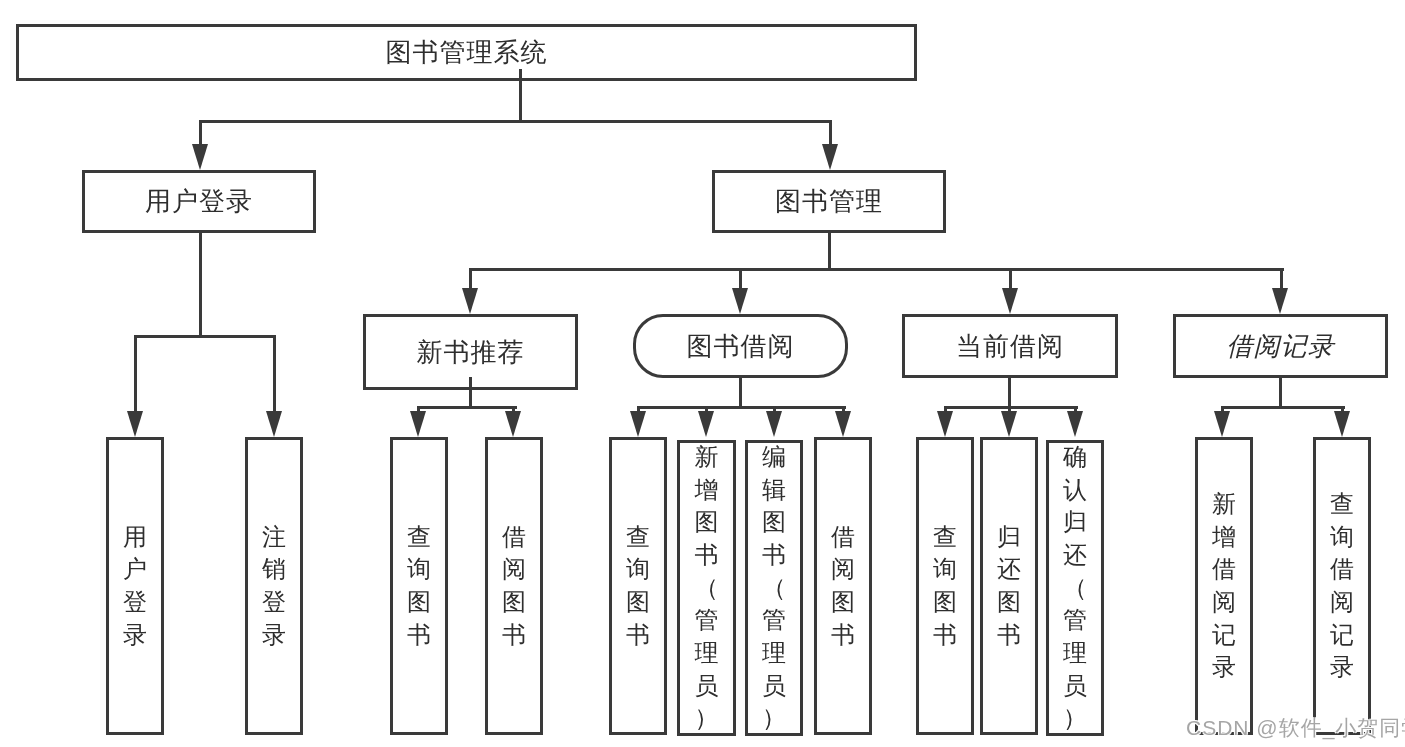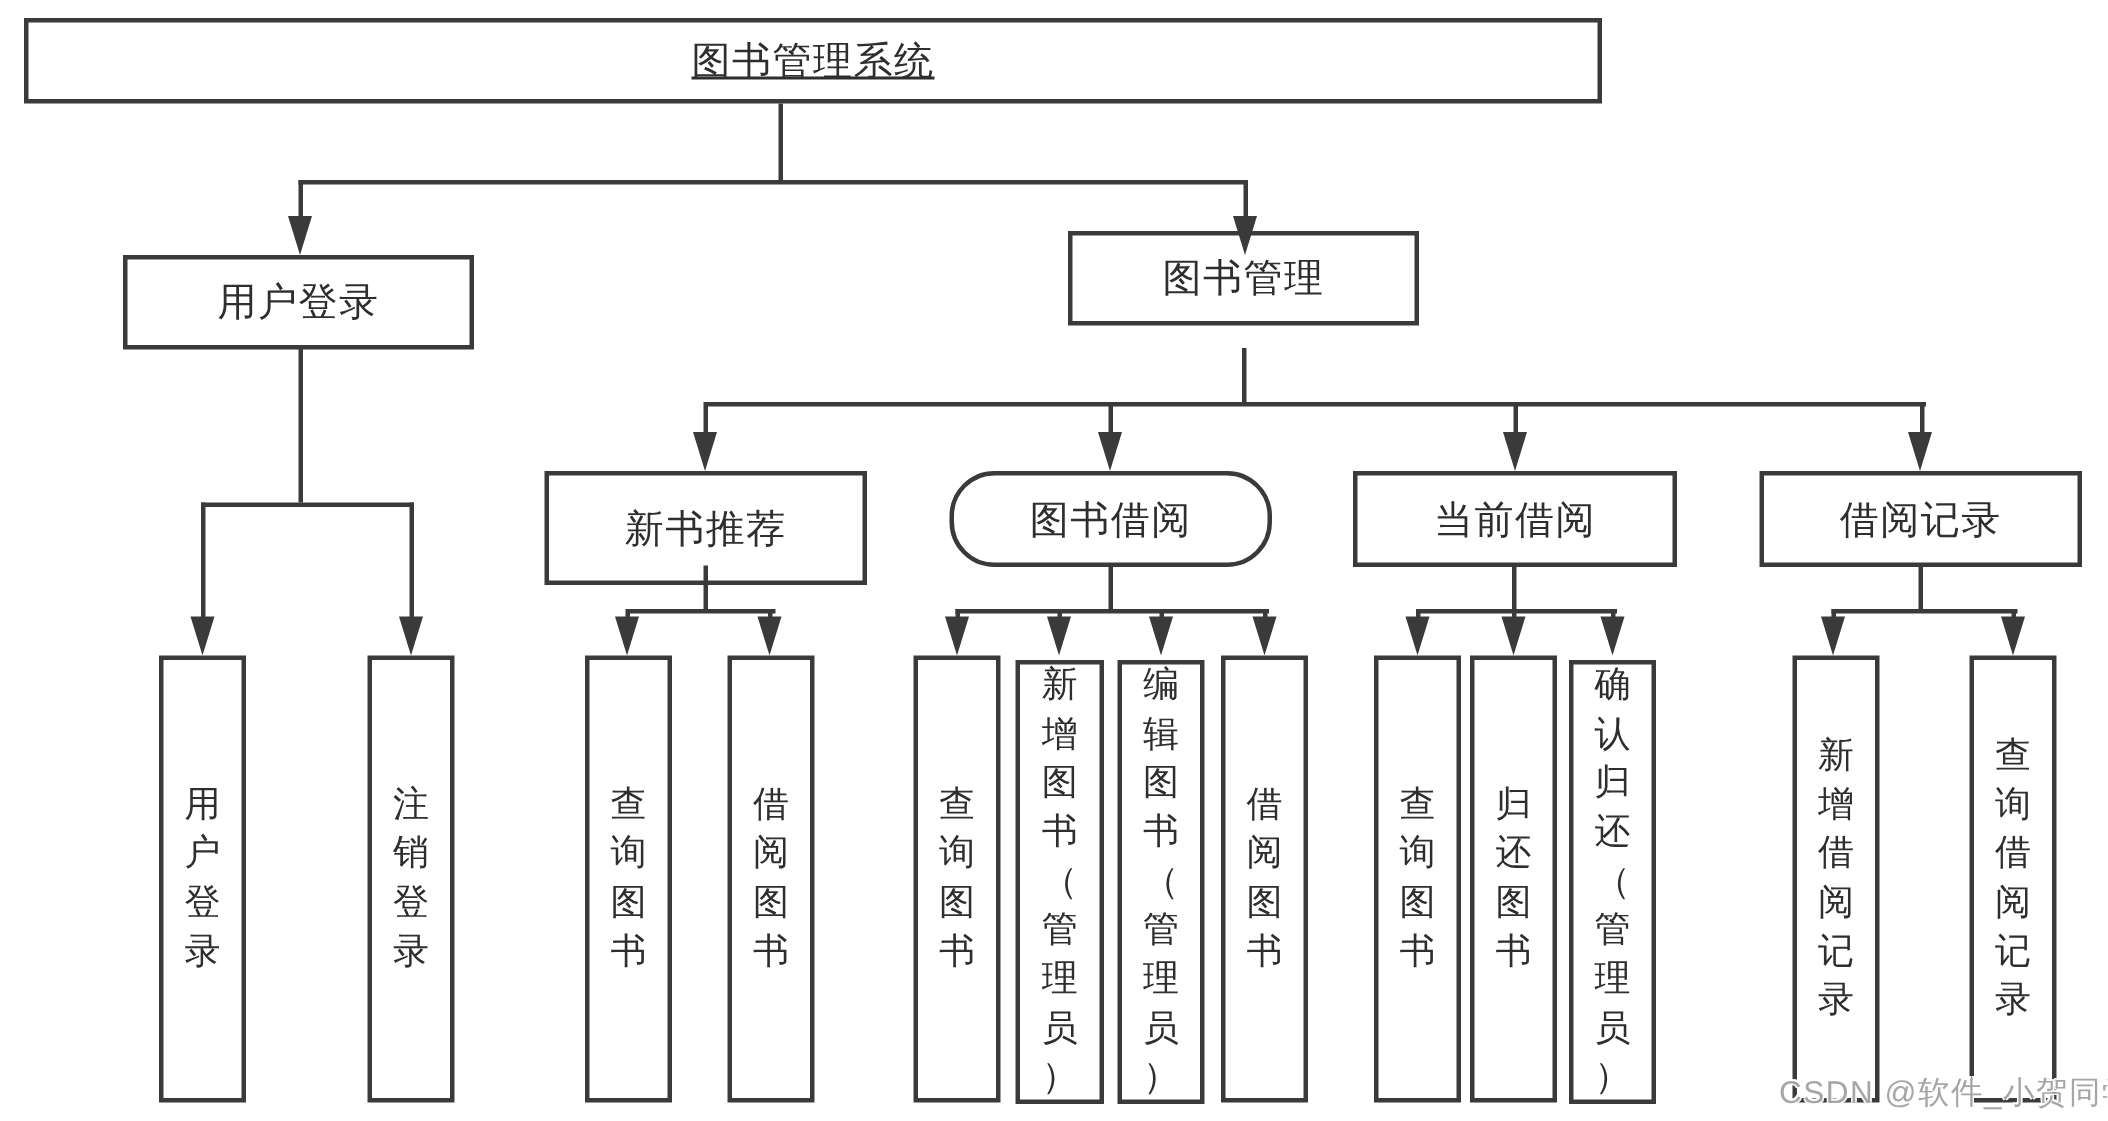--- a/index.html
+++ b/index.html
@@ -25,29 +25,29 @@
     font-size:21px;color:#a6a6a6;letter-spacing:1px;
     text-shadow:-1px -1px 0 rgba(255,255,255,.95),1px -1px 0 rgba(255,255,255,.95),
                 -1px 1px 0 rgba(255,255,255,.95),1px 1px 0 rgba(255,255,255,.95);
   }
 </style>
 </head>
 <body>
 
 <div class="stage">
 
-  <div class="node hbox" style="left:16px;top:12px;width:1052px;height:57px;text-decoration:underline;">图书管理系统</div>
+  <div class="node hbox" style="left:16px;top:24px;width:901px;height:57px;">图书管理系统</div>
 
   <div class="node hbox" style="left:82px;top:170px;width:234px;height:63px;">用户登录</div>
-  <div class="node hbox" style="left:712px;top:154px;width:234px;height:63px;">图书管理</div>
+  <div class="node hbox" style="left:712px;top:170px;width:234px;height:63px;">图书管理</div>
 
   <div class="node hbox" style="left:363px;top:314px;width:215px;height:76px;">新书推荐</div>
   <div class="node hbox" style="left:633px;top:314px;width:215px;height:64px;border-radius:30px;">图书借阅</div>
   <div class="node hbox" style="left:902px;top:314px;width:216px;height:64px;">当前借阅</div>
-  <div class="node hbox" style="left:1173px;top:314px;width:215px;height:64px;">借阅记录</div>
+  <div class="node hbox" style="left:1173px;top:314px;width:215px;height:64px;font-style:italic;">借阅记录</div>
 
   <div class="node vbox" style="left:106px;top:437px;width:58px;height:298px;">用
 户
 登
 录</div>
   <div class="node vbox" style="left:245px;top:437px;width:58px;height:298px;">注
 销
 登
 录</div>
 

